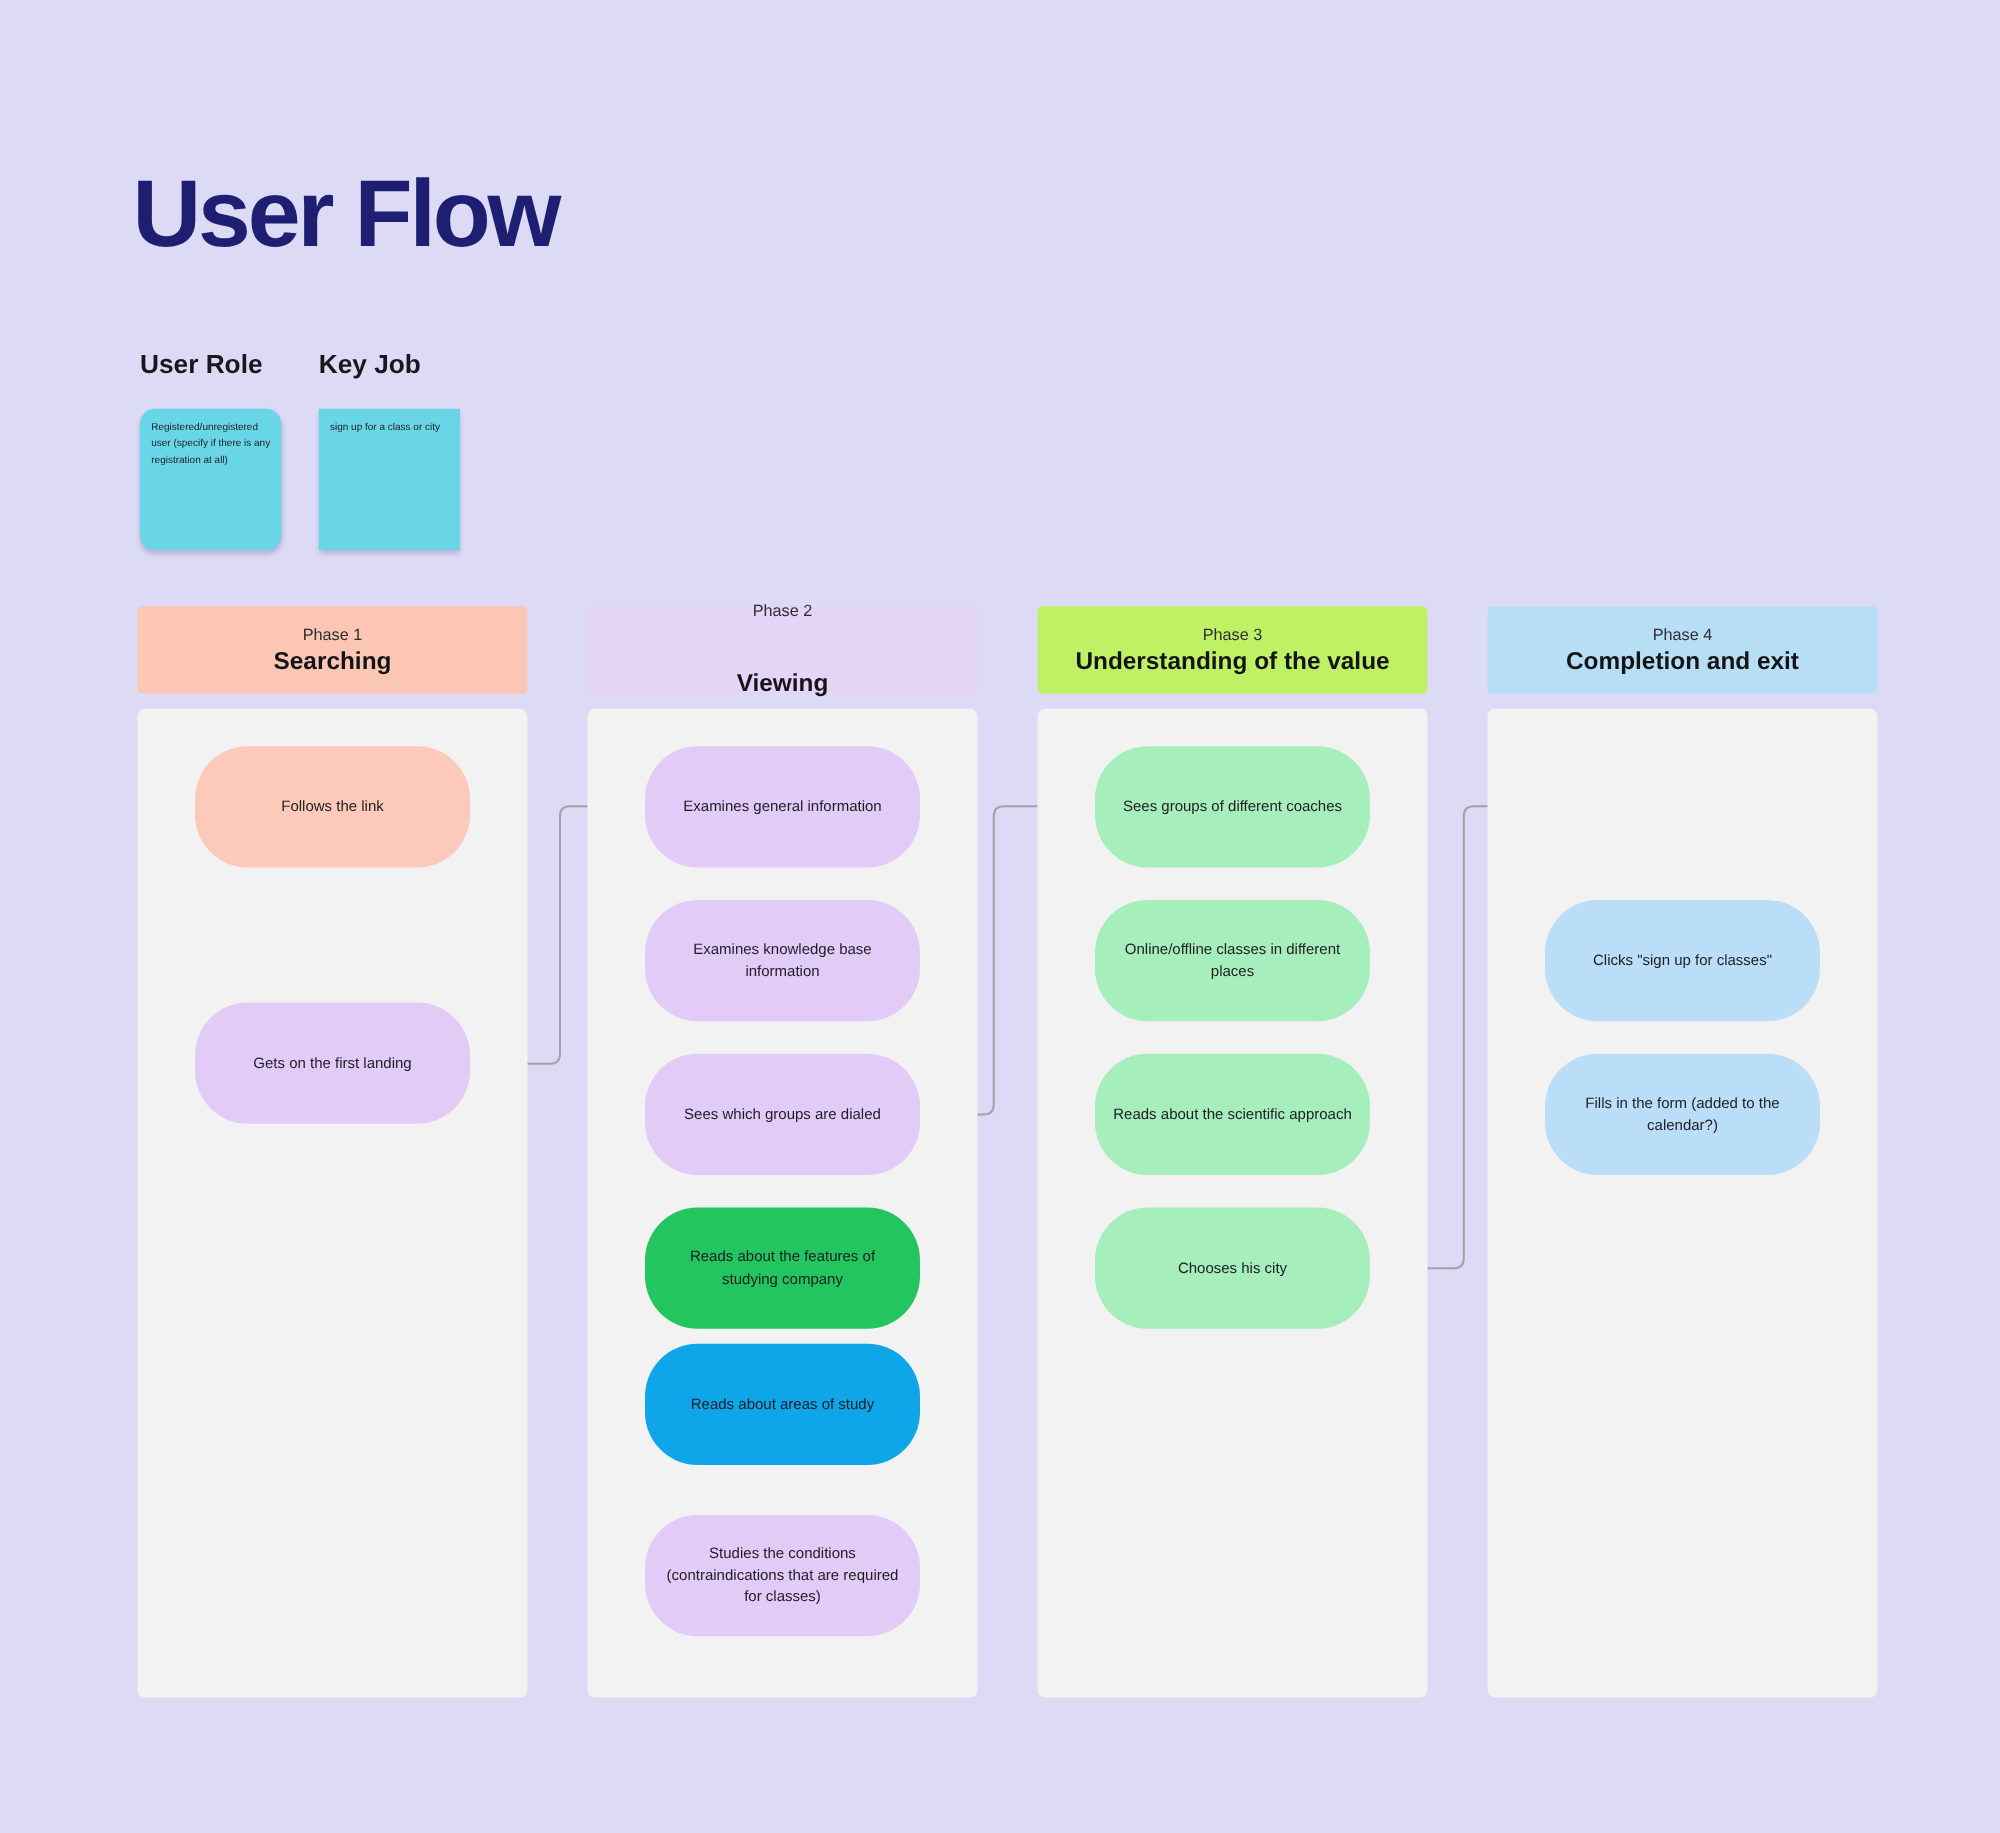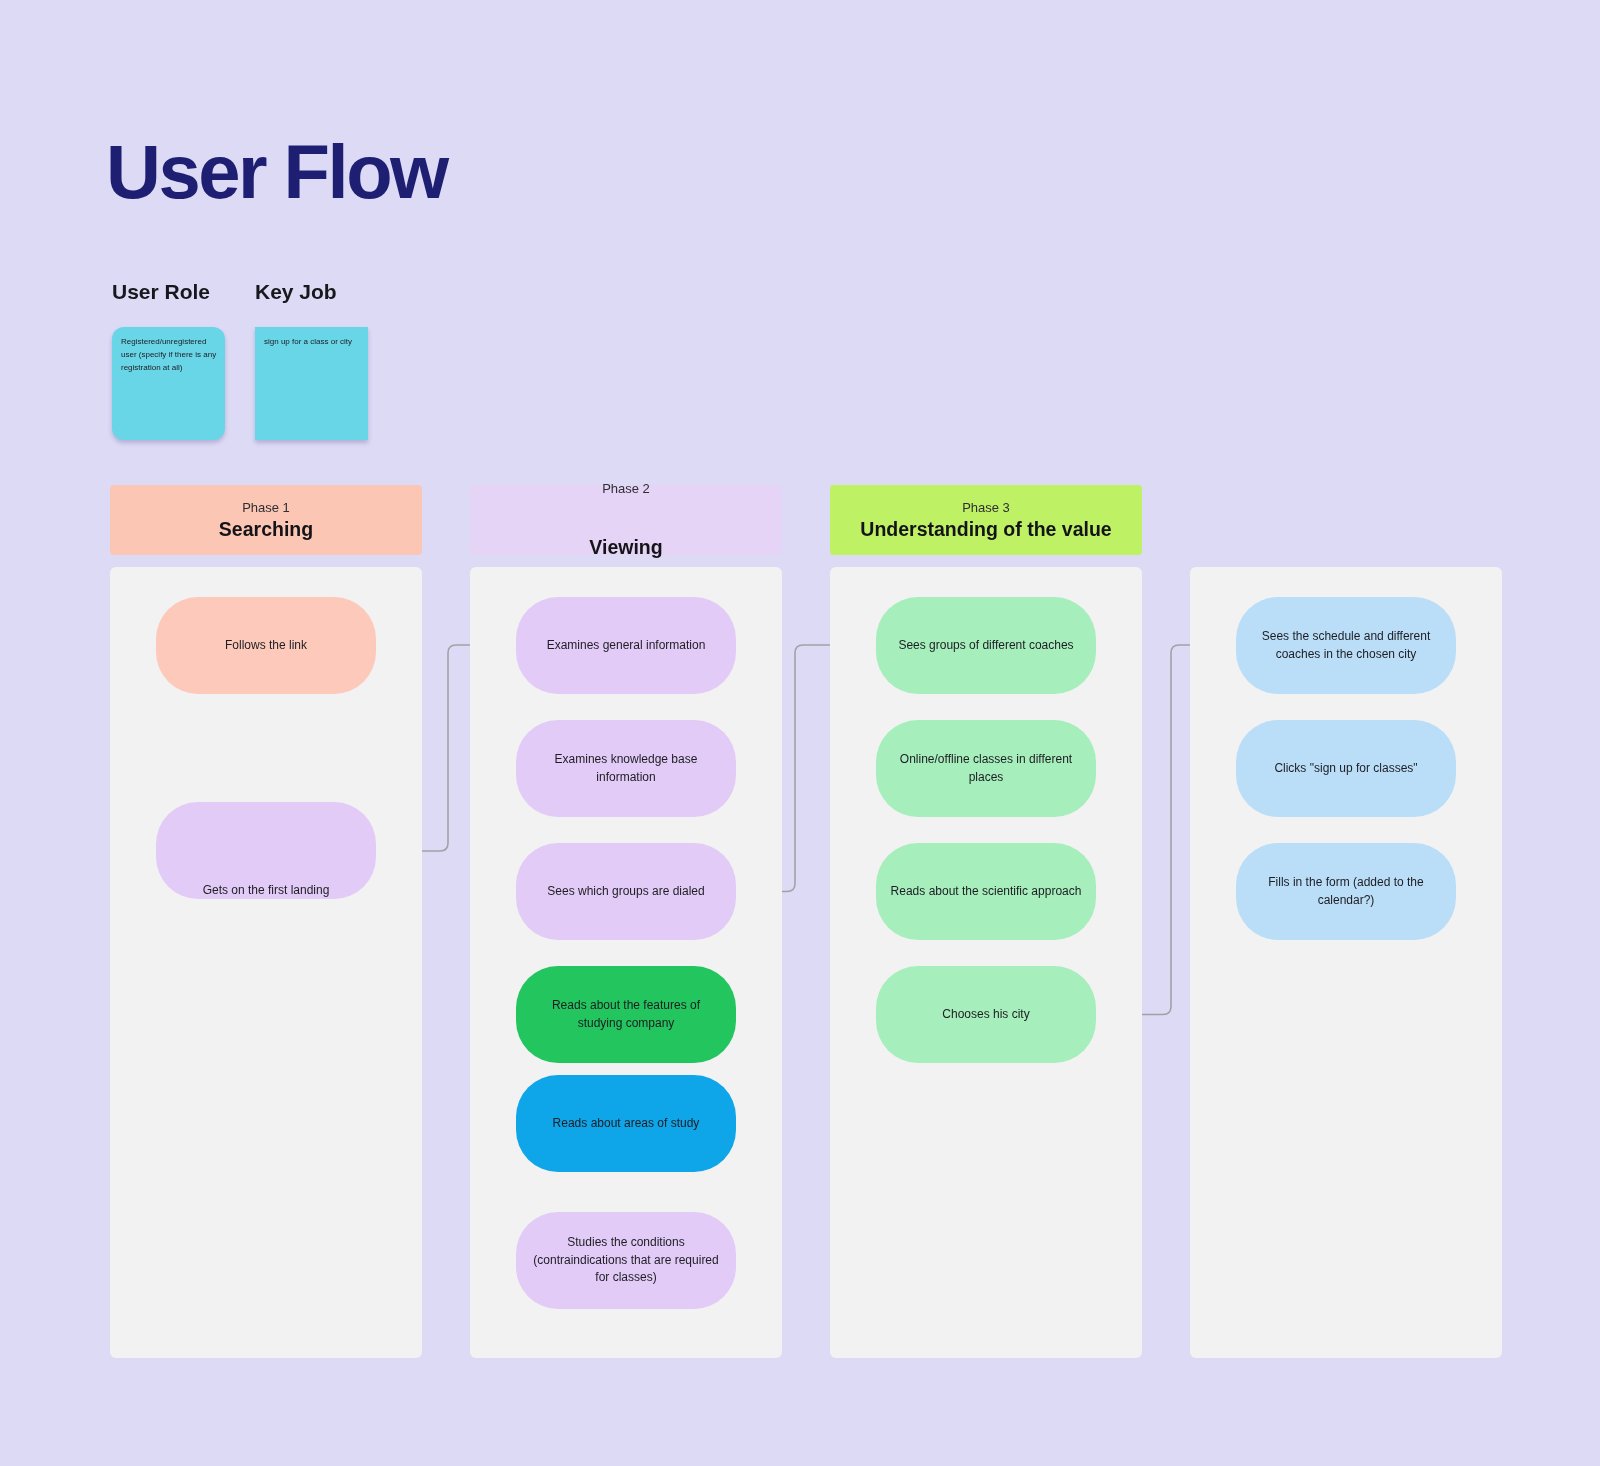--- a/index.html
+++ b/index.html
@@ -99,21 +99,21 @@
 
   <section class="col" style="left:110px;">
     <header class="col-header" style="background-color: rgb(251, 198, 180);">
       <div class="phase-label">Phase 1</div>
       <div class="phase-name">Searching</div>
     </header>
     <div class="col-body">
       <div class="node" style="top: 30px; background-color: rgb(252, 201, 186);">
         <span>Follows the link</span>
       </div>
-      <div class="node" style="top: 235px; background-color: rgb(226, 203, 247); align-items: flex-end;">
+      <div class="node" style="top: 235px; background-color: rgb(226, 203, 247);">
         <span>Gets on the first landing</span>
       </div>
     </div>
   </section>
 
   <section class="col" style="left:470px;">
     <header class="col-header" style="background-color: rgb(229, 212, 246); gap: 40px;">
       <div class="phase-label">Phase 2</div>
       <div class="phase-name">Viewing</div>
     </header>
@@ -154,24 +154,25 @@
       <div class="node one-line" style="top: 276px; background-color: rgb(166, 238, 188);">
         <span>Reads about the scientific approach</span>
       </div>
       <div class="node" style="top: 399px; background-color: rgb(166, 238, 188);">
         <span>Chooses his city</span>
       </div>
     </div>
   </section>
 
   <section class="col" style="left:1190px;">
+    <header class="col-header" style="background-color: rgb(184, 222, 246);">
+      <div class="phase-label">Phase 4</div>
+      <div class="phase-name">Completion and exit</div>
+    </header>
     <div class="col-body">
-      <div class="node" style="top: 30px; background-color: rgb(186, 222, 248);">
-        <span>Sees the schedule and different coaches in the chosen city</span>
-      </div>
       <div class="node" style="top: 153px; background-color: rgb(186, 222, 248);">
         <span>Clicks "sign up for classes"</span>
       </div>
       <div class="node" style="top: 276px; background-color: rgb(186, 222, 248);">
         <span>Fills in the form (added to the calendar?)</span>
       </div>
     </div>
   </section>
 
 </div>

